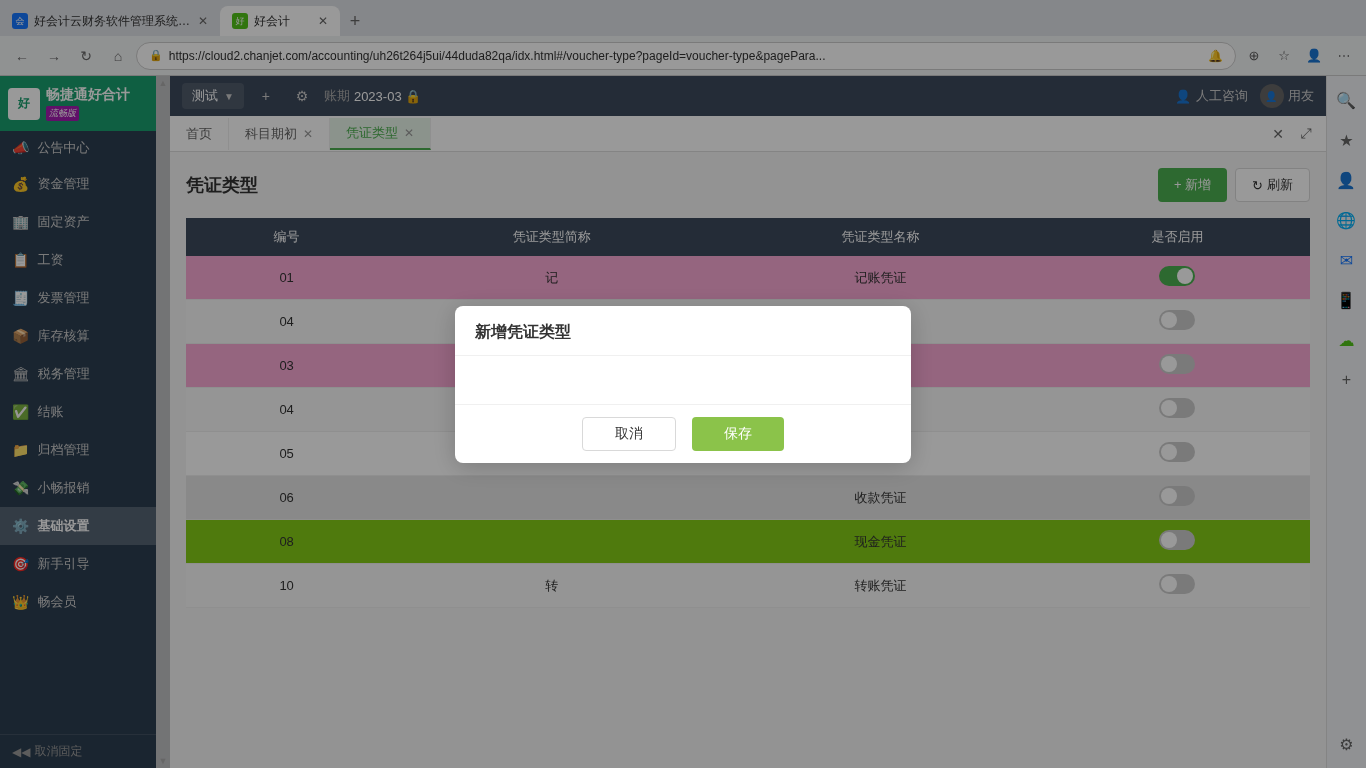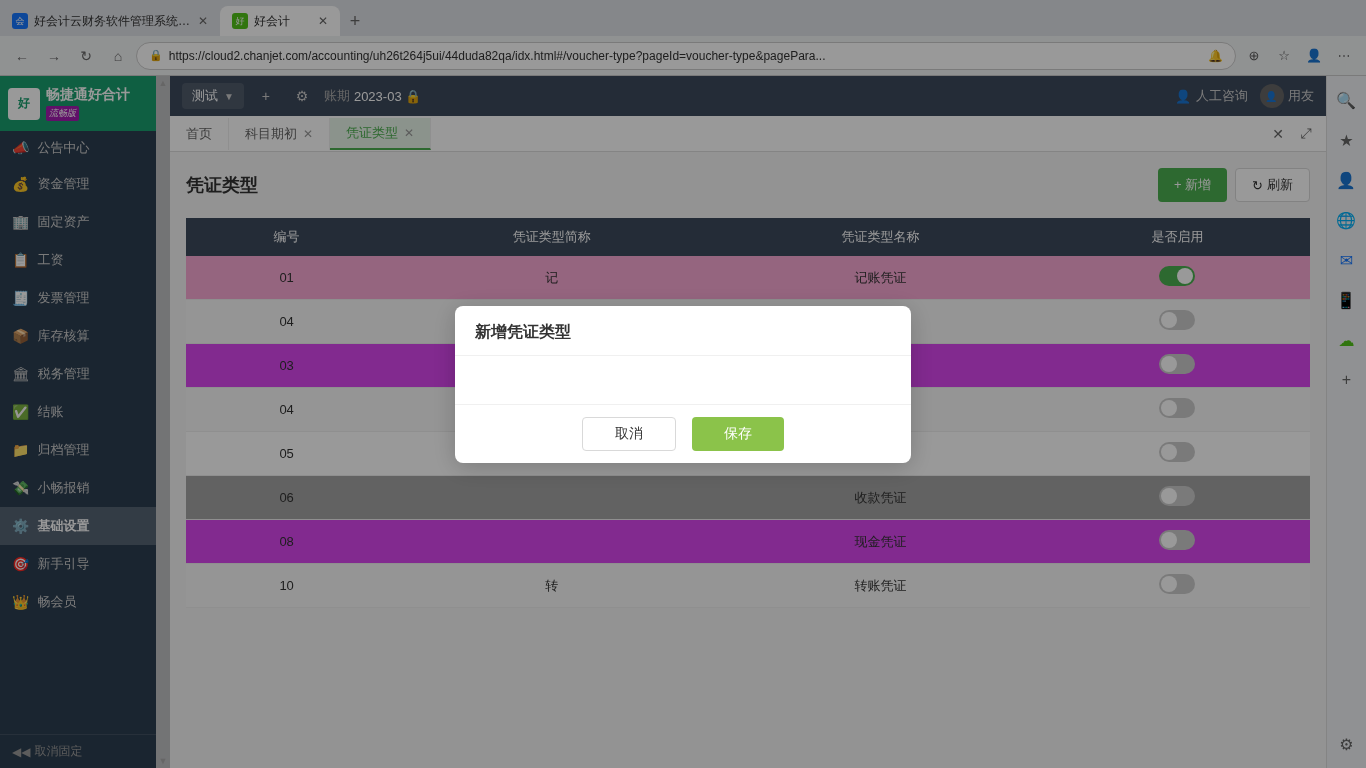--- a/index.html
+++ b/index.html
@@ -295,45 +295,45 @@
               <td>记</td>
               <td>记账凭证</td>
               <td><div class="toggle on"></div></td>
             </tr>
             <tr style="background: rgb(249, 249, 249);">
               <td>04</td>
               <td>收</td>
               <td>收款凭证</td>
               <td><div class="toggle off"></div></td>
             </tr>
-            <tr style="background: #d946ef;">
+            <tr style="background: #f9a8d4;">
               <td>03</td>
               <td></td>
               <td>付款凭证</td>
               <td><div class="toggle off"></div></td>
             </tr>
             <tr style="background: rgb(249, 249, 249);">
               <td>04</td>
               <td></td>
               <td>收款凭证</td>
               <td><div class="toggle off"></div></td>
             </tr>
             <tr style="background: rgb(255, 255, 255);">
               <td>05</td>
               <td></td>
               <td>付款凭证</td>
               <td><div class="toggle off"></div></td>
             </tr>
-            <tr style="background: #a3a3a3;">
+            <tr style="background: #e5e5e5;">
               <td>06</td>
               <td></td>
               <td>收款凭证</td>
               <td><div class="toggle off"></div></td>
             </tr>
-            <tr style="background: #d946ef;">
+            <tr style="background: #84cc16;">
               <td>08</td>
               <td></td>
               <td>现金凭证</td>
               <td><div class="toggle off"></div></td>
             </tr>
             <tr style="background: rgb(249, 249, 249);">
               <td>10</td>
               <td>转</td>
               <td>转账凭证</td>
               <td><div class="toggle off"></div></td>

